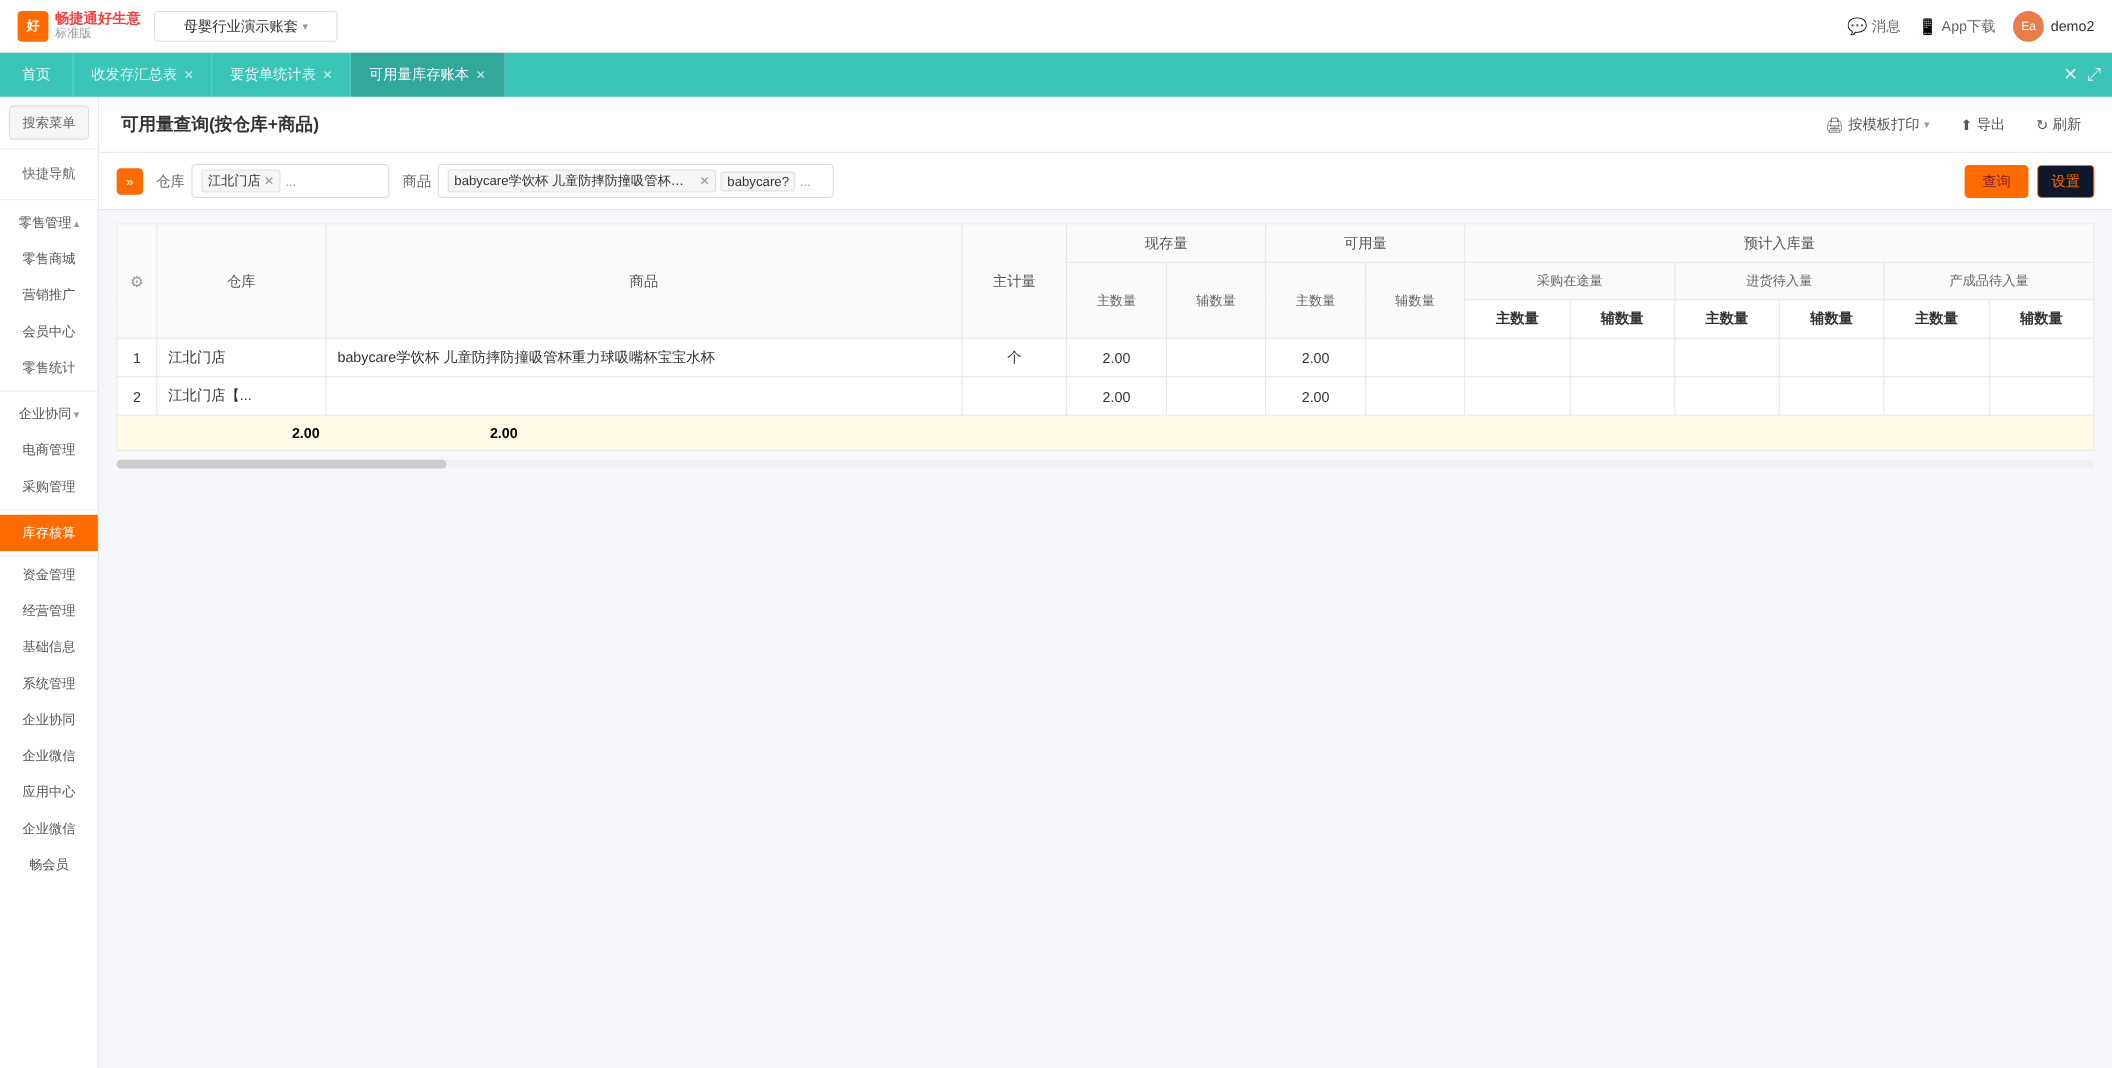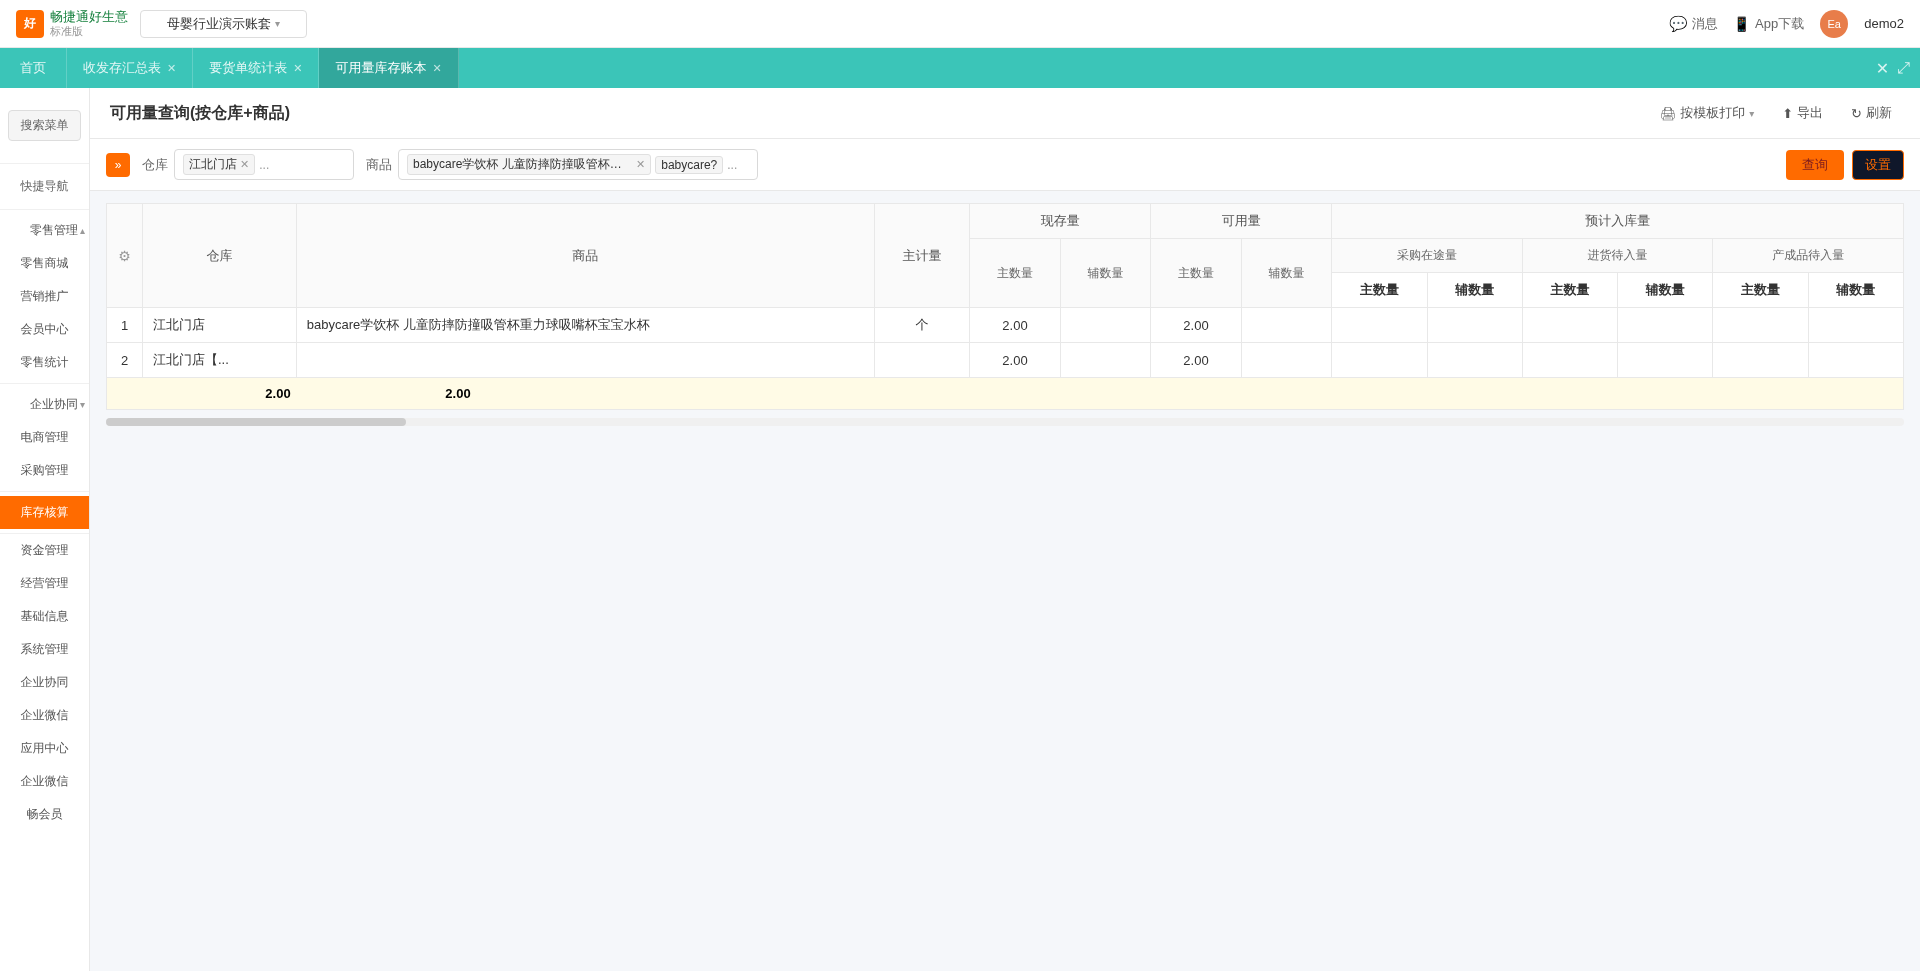--- a/index.html
+++ b/index.html
@@ -13,21 +13,21 @@
       align-items: center;
       padding: 0 16px;
       border-bottom: 1px solid #e8e8e8;
       justify-content: space-between;
       flex-shrink: 0;
     }
     .top-bar-left { display: flex; align-items: center; gap: 12px; }
     .logo-area { display: flex; align-items: center; gap: 6px; }
     .logo-icon { width: 28px; height: 28px; background: #ff6b00; border-radius: 4px; display: flex; align-items: center; justify-content: center; color: white; font-size: 12px; font-weight: bold; }
     .logo-text { font-size: 12px; color: #666; line-height: 1.2; }
-    .logo-text .brand { color: #15803d; font-weight: normal; font-size: 13px; }
+    .logo-text .brand { color: #ef4444; font-weight: bold; font-size: 13px; }
     .industry-select { display: flex; align-items: center; gap: 4px; padding: 4px 26px; border: 1px solid #ddd; border-radius: 4px; cursor: pointer; font-size: 13px; color: #333; min-width: 160px; }
     .industry-select .arrow { color: #999; font-size: 10px; }
     .top-bar-right { display: flex; align-items: center; gap: 16px; }
     .top-bar-btn { display: flex; align-items: center; gap: 4px; color: #666; font-size: 13px; cursor: pointer; }
     .avatar { width: 28px; height: 28px; border-radius: 50%; background: #ff6b00; display: flex; align-items: center; justify-content: center; color: white; font-size: 12px; overflow: hidden; }
     .user-name { color: #333; font-size: 13px; cursor: pointer; }
 
     
     .nav-tabs {
       height: 40px;
@@ -59,38 +59,38 @@
     
     .sidebar {
       width: 90px;
       background: #fff;
       border-right: 1px solid #e8e8e8;
       display: flex;
       flex-direction: column;
       flex-shrink: 0;
       overflow-y: auto;
     }
-    .sidebar-search { padding: 22px 8px; border-bottom: 1px solid #f0f0f0; }
+    .sidebar-search { padding: 8px 8px; border-bottom: 1px solid #f0f0f0; }
     .sidebar-search-btn { width: 100%; padding: 6px 4px; background: #f5f5f5; border: 1px solid #ddd; border-radius: 4px; text-align: center; font-size: 12px; color: #666; cursor: pointer; }
     .sidebar-nav { padding: 8px 0; border-bottom: 1px solid #f0f0f0; }
     .sidebar-nav-item { padding: 6px 8px; text-align: center; font-size: 12px; color: #666; cursor: pointer; }
     .sidebar-section { padding: 4px 0; border-bottom: 1px solid #f0f0f0; }
     .sidebar-item {
       display: flex;
       flex-direction: column;
       align-items: center;
       padding: 8px 4px;
       cursor: pointer;
       font-size: 12px;
       color: #555;
       gap: 2px;
     }
     .sidebar-item.active { background: #ff6b00; color: #fff; }
     .sidebar-item.active .sidebar-item-label { color: #fff; }
-    .sidebar-item.has-arrow { flex-direction: row; justify-content: flex-end; gap: 2px; padding: 8px 4px; }
+    .sidebar-item.has-arrow { flex-direction: row; justify-content: center; gap: 2px; padding: 8px 4px; }
     .sidebar-item-label { font-size: 12px; }
     .sidebar-arrow { font-size: 10px; color: #999; }
 
     
     .content { flex: 1; display: flex; flex-direction: column; overflow: hidden; background: #f5f7fa; }
 
     
     .page-header {
       background: #fff;
       padding: 12px 20px;
@@ -190,21 +190,21 @@
   </div>
   <div class="top-bar-right">
     <div class="top-bar-btn">
       <span style="font-size:15px;">💬</span>
       <span>消息</span>
     </div>
     <div class="top-bar-btn">
       <span style="font-size:14px;">📱</span>
       <span>App下载</span>
     </div>
-    <div style="display:flex;align-items:center;gap:16px;cursor:pointer;">
+    <div style="display:flex;align-items:center;gap:6px;cursor:pointer;">
       <div class="avatar" style="background:#e87d4a;">
         <span style="font-size:11px;">Ea</span>
       </div>
       <span class="user-name">demo2</span>
     </div>
   </div>
 </div>
 
 <div class="nav-tabs">
   <div class="nav-tab home">

